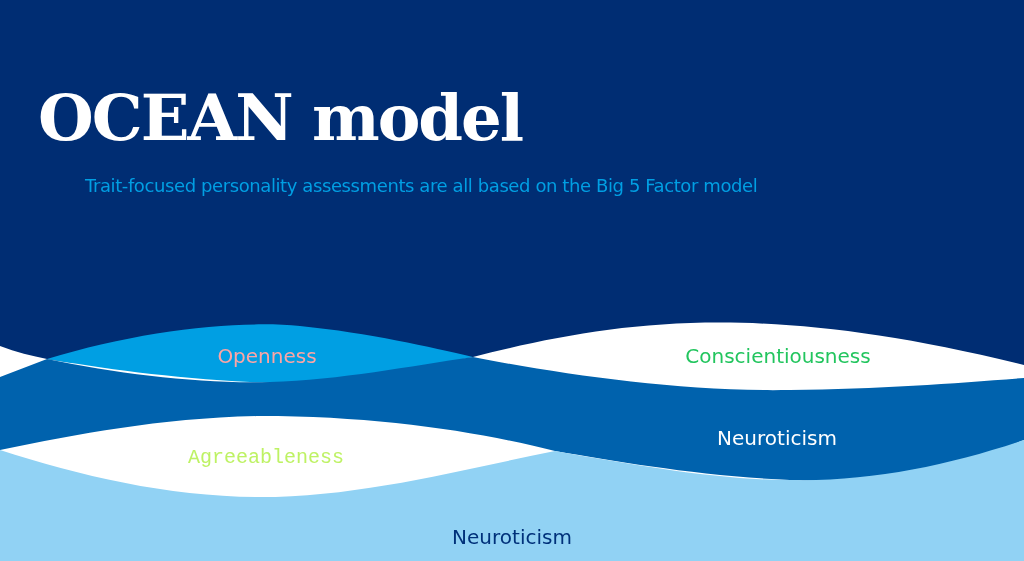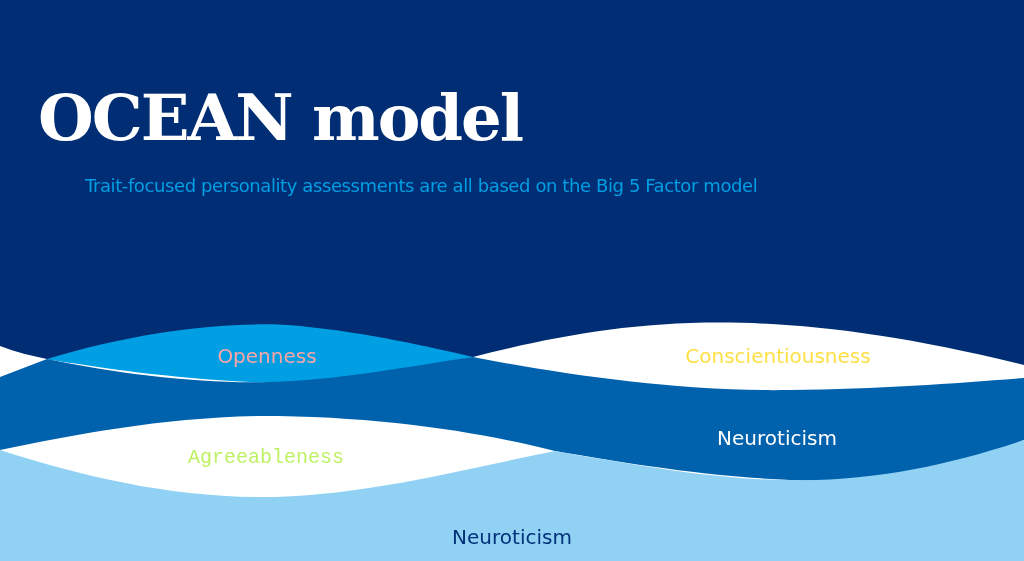--- a/index.html
+++ b/index.html
@@ -52,16 +52,16 @@
   <path fill="#009FE3" d="M47,359 C140,330 240,320 300,326 C370,333 430,347 473,357 C400,372 320,386 250,382 C170,378 100,368 47,359 Z"></path>
 
   <path fill="#0062AD" d="M0,377 L47,359 C120,374 200,384 270,382 C340,380 410,366 473,357 C560,374 680,392 790,390 C880,389 960,383 1024,378
            L1024,440 C950,470 870,484 790,480 C700,476 620,462 555,451
            C480,432 380,416 260,416 C160,418 80,434 0,450 Z"></path>
 
   <path fill="#91D2F4" d="M0,450 C80,476 170,497 260,497 C360,497 460,470 555,451 C640,466 720,480 790,480 C870,482 950,465 1024,440 L1024,561 L0,561 Z"></path>
 </svg>
 
 <div class="label" style="left:267px; top:344px; color:#fca5a5;">Openness</div>
-<div class="label" style="left:778px; top:344px; color:#fde047;">Conscientiousness</div>
+<div class="label" style="left:778px; top:344px; color:#22c55e;">Conscientiousness</div>
 <div class="label" style="left:266px; top:446px; color:#bef264;font-family:Liberation Mono, monospace;">Agreeableness</div>
 <div class="label" style="left:777px; top:426px; color:#FFFFFF;">Neuroticism</div>
 <div class="label" style="left:512px; top:509px; color:#00317A;margin-top:16px;">Neuroticism</div>
 
 </body></html>

